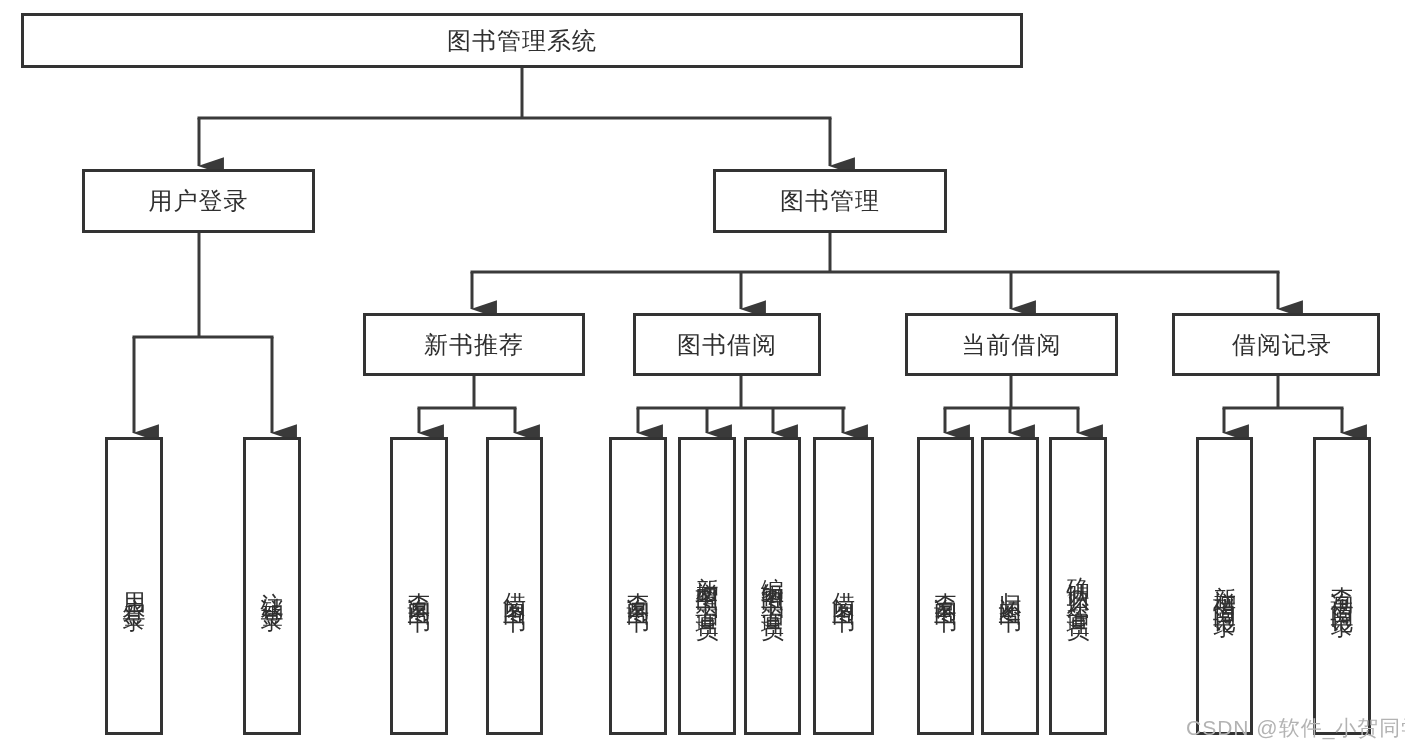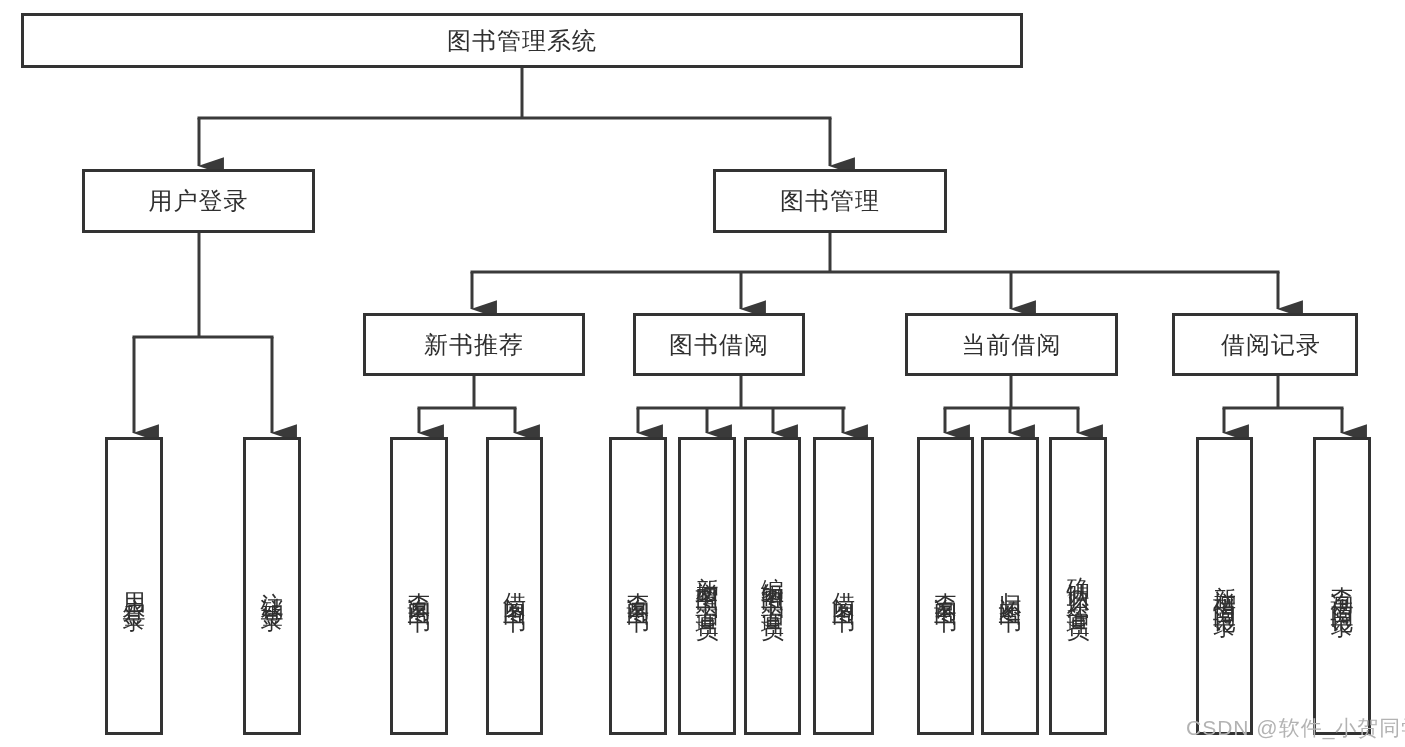--- a/index.html
+++ b/index.html
@@ -28,23 +28,23 @@
     font-size:23px;
     letter-spacing:6px;
     line-height:1;
     white-space:nowrap;
   }
   
   .n-root          {left:21px;  top:13px;  width:1002px; height:55px;}
   .n-user-login    {left:82px;  top:169px; width:233px;  height:64px;}
   .n-book-mgmt     {left:713px; top:169px; width:234px;  height:64px;}
   .n-new-book      {left:363px; top:313px; width:222px;  height:63px;}
-  .n-book-borrow   {left:633px; top:313px; width:172px;  height:63px;}
+  .n-book-borrow   {left:633px; top:313px; width:188px;  height:63px;}
   .n-cur-borrow    {left:905px; top:313px; width:213px;  height:63px;text-align:center;}
-  .n-borrow-rec    {left:1172px;top:313px; width:186px;  height:63px;padding-left:12px;}
+  .n-borrow-rec    {left:1172px;top:313px; width:208px;  height:63px;padding-left:12px;}
   .leaf            {top:437px;  height:298px;}
   .n-leaf-login    {left:105px; width:58px;}
   .n-leaf-logout   {left:243px; width:58px;}
   .n-leaf-q1       {left:390px; width:58px;}
   .n-leaf-b1       {left:486px; width:57px;}
   .n-leaf-q2       {left:609px; width:58px;}
   .n-leaf-add-book {left:678px; width:58px;}
   .n-leaf-edit-book{left:744px; width:57px;}
   .n-leaf-b2       {left:813px; width:61px;}
   .n-leaf-q3       {left:917px; width:57px;}

